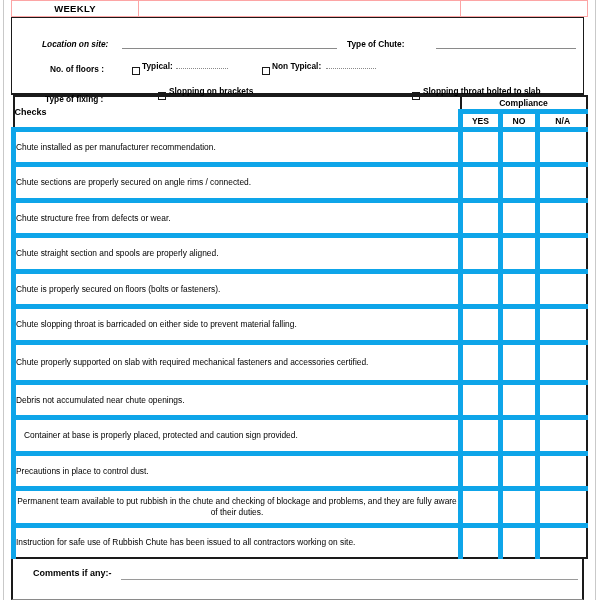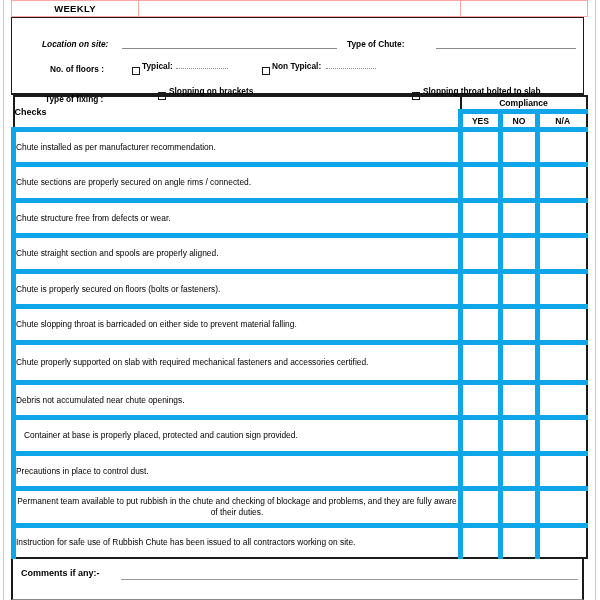--- a/index.html
+++ b/index.html
@@ -169,21 +169,21 @@
     width: 573px;
     box-sizing: border-box;
     border-left: 2px solid #1a1a1a;
     border-right: 2px solid #1a1a1a;
     border-bottom: 1px solid #8a8a8a;
     height: 41px;
     position: relative;
   }
   .comments-label {
     position: absolute;
-    left: 8px;
+    left: 20px;
     top: 9px;
     font-size: 9px;
     font-weight: bold;
     white-space: nowrap;
   }
   .comments-rule {
     position: absolute;
     left: 108px;
     top: 20px;
     right: 4px;

